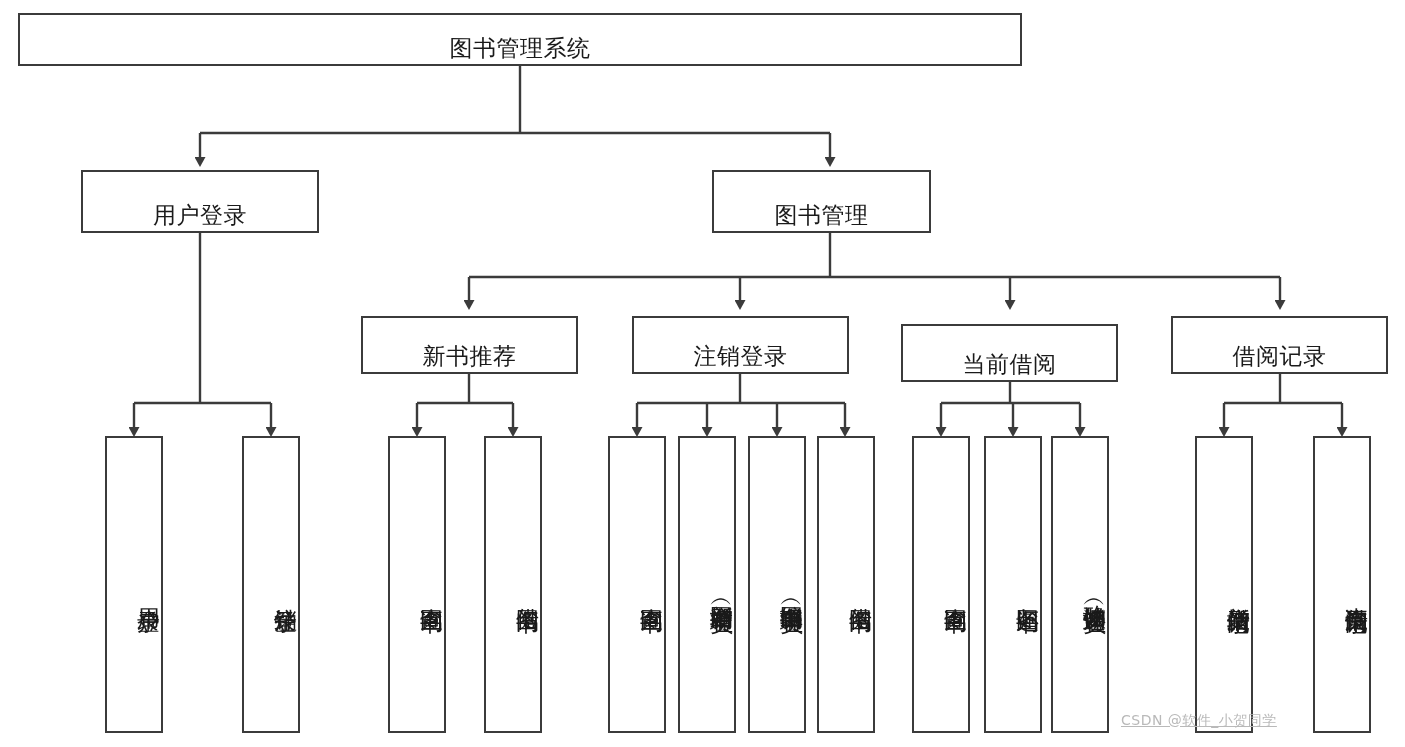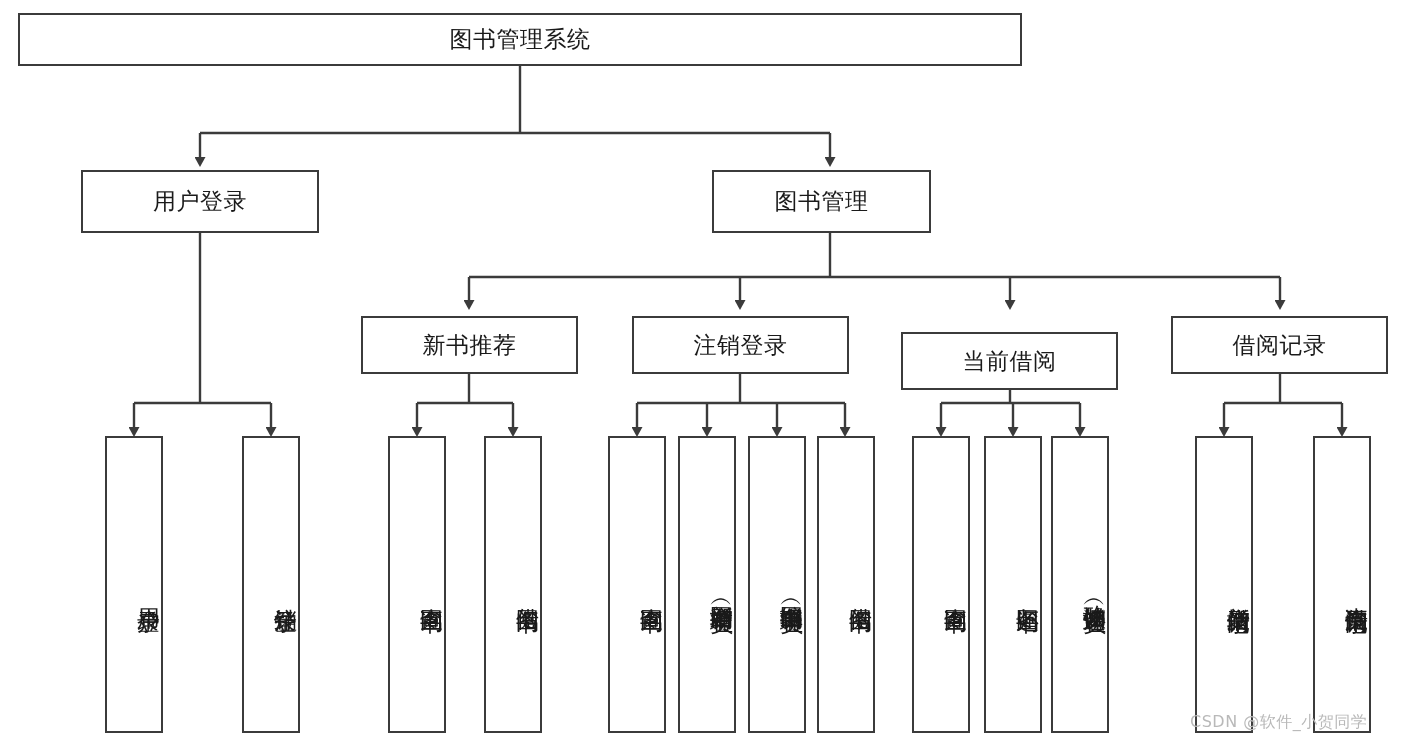--- a/index.html
+++ b/index.html
@@ -22,21 +22,21 @@
     width: 1405px;
     height: 747px;
     pointer-events: none;
   }
   .node {
     position: absolute;
     box-sizing: border-box;
     border: 2px solid #3b3b3b;
     background: #ffffff;
     display: flex;
-    align-items: center;
+    align-items: flex-end;
     justify-content: center;
     color: #1a1a1a;
   }
   .node.horiz {
     font-size: 23px;
     letter-spacing: 0.5px;
   }
   .node.root {
     font-size: 23px;
   }
@@ -50,26 +50,27 @@
     line-height: 1.12;
     letter-spacing: 1px;
   }
   .node.leaf .lbl {
     writing-mode: vertical-rl;
     text-orientation: upright;
     display: block;
   }
   .watermark {
     position: absolute;
-    left: 1190px;
+    left: 1121px;
     top: 712px;
-    font-size: 16px;
+    font-size: 14px;
     color: #b9b9b9;
     white-space: nowrap;
     letter-spacing: 0.5px;
+    text-decoration: underline;
   }
 </style>
 </head>
 <body>
 
 <div id="canvas">
 
   <svg class="wires" viewBox="0 0 1405 747" xmlns="http://www.w3.org/2000/svg">
     <defs>
       <marker id="arw" markerWidth="10" markerHeight="11" refX="1" refY="5.5" orient="auto" markerUnits="userSpaceOnUse">
@@ -131,21 +132,21 @@
   <div class="node horiz" style="left:712px; top:170px; width:219px; height:63px;">
     <span class="lbl">图书管理</span>
   </div>
 
   <div class="node horiz" style="left:361px; top:316px; width:217px; height:58px;">
     <span class="lbl">新书推荐</span>
   </div>
   <div class="node horiz" style="left:632px; top:316px; width:217px; height:58px;">
     <span class="lbl">注销登录</span>
   </div>
-  <div class="node horiz" style="left:901px; top:332px; width:217px; height:58px;">
+  <div class="node horiz" style="left:901px; top:324px; width:217px; height:58px;">
     <span class="lbl">当前借阅</span>
   </div>
   <div class="node horiz" style="left:1171px; top:316px; width:217px; height:58px;font-family:Liberation Serif, serif;">
     <span class="lbl">借阅记录</span>
   </div>
 
   <div class="node leaf" style="left:105px; top:436px; width:58px; height:297px;">
     <span class="lbl">用户登录</span>
   </div>
   <div class="node leaf" style="left:242px; top:436px; width:58px; height:297px;">

